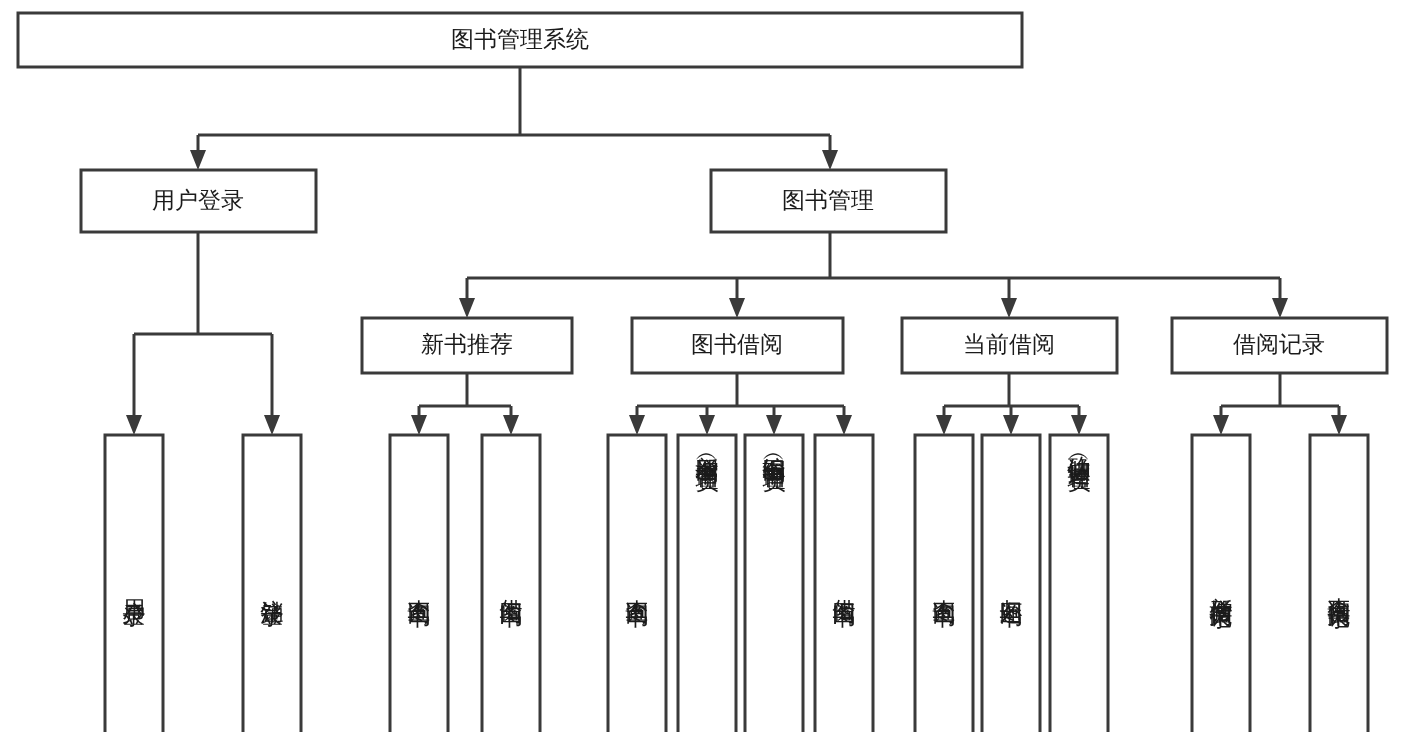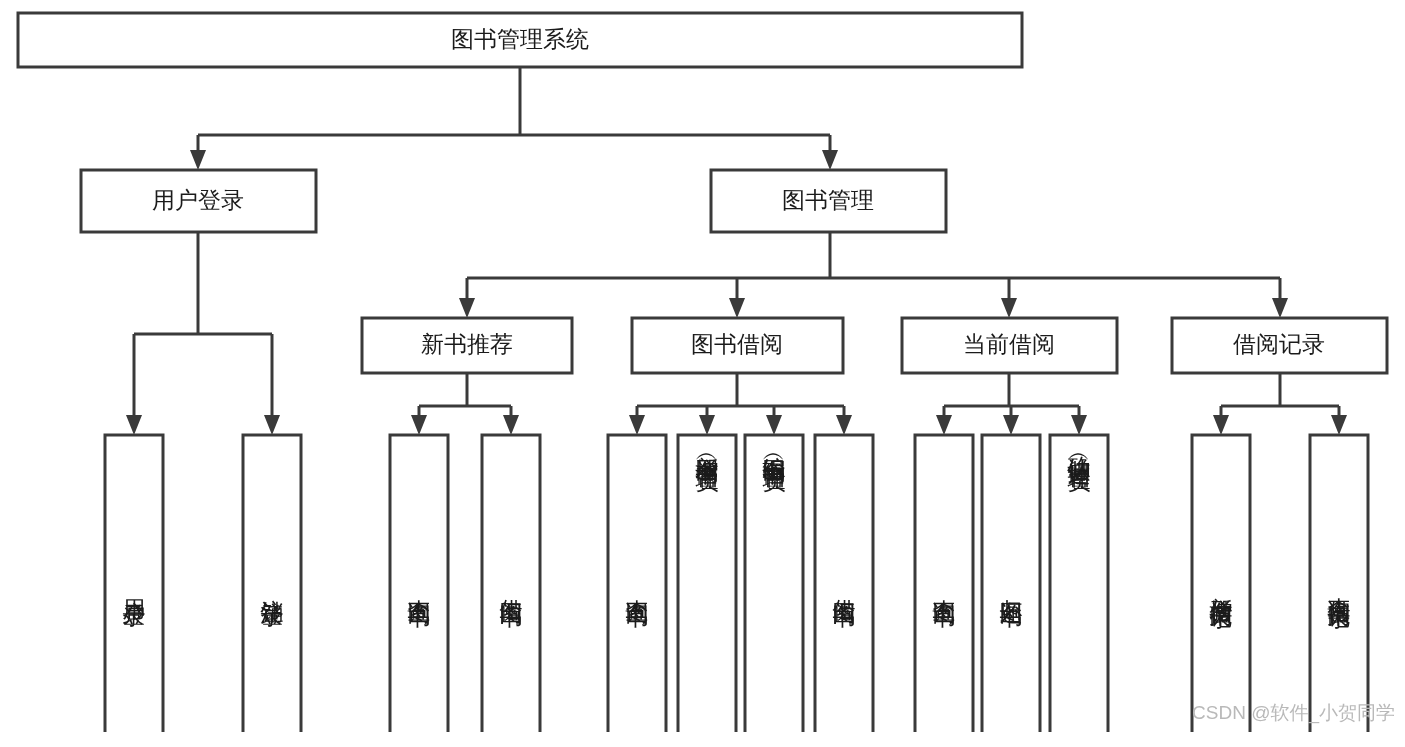--- a/index.html
+++ b/index.html
@@ -240,15 +240,14 @@
   <div class="node-label-v-wrap" style="left:1050px; top:438px; width:58px; height:294px; align-items:flex-start;">
     <span class="node-label-v">确认归还（管理员）</span>
   </div>
   <div class="node-label-v-wrap" style="left:1192px; top:435px; width:58px; height:300px;">
     <span class="node-label-v">新增借阅记录</span>
   </div>
   <div class="node-label-v-wrap" style="left:1310px; top:435px; width:58px; height:300px;">
     <span class="node-label-v">查询借阅记录</span>
   </div>
 
-  <div id="watermark">CSDN @软件_小贺同学</div>
 
 </div>
 
 </body></html>

